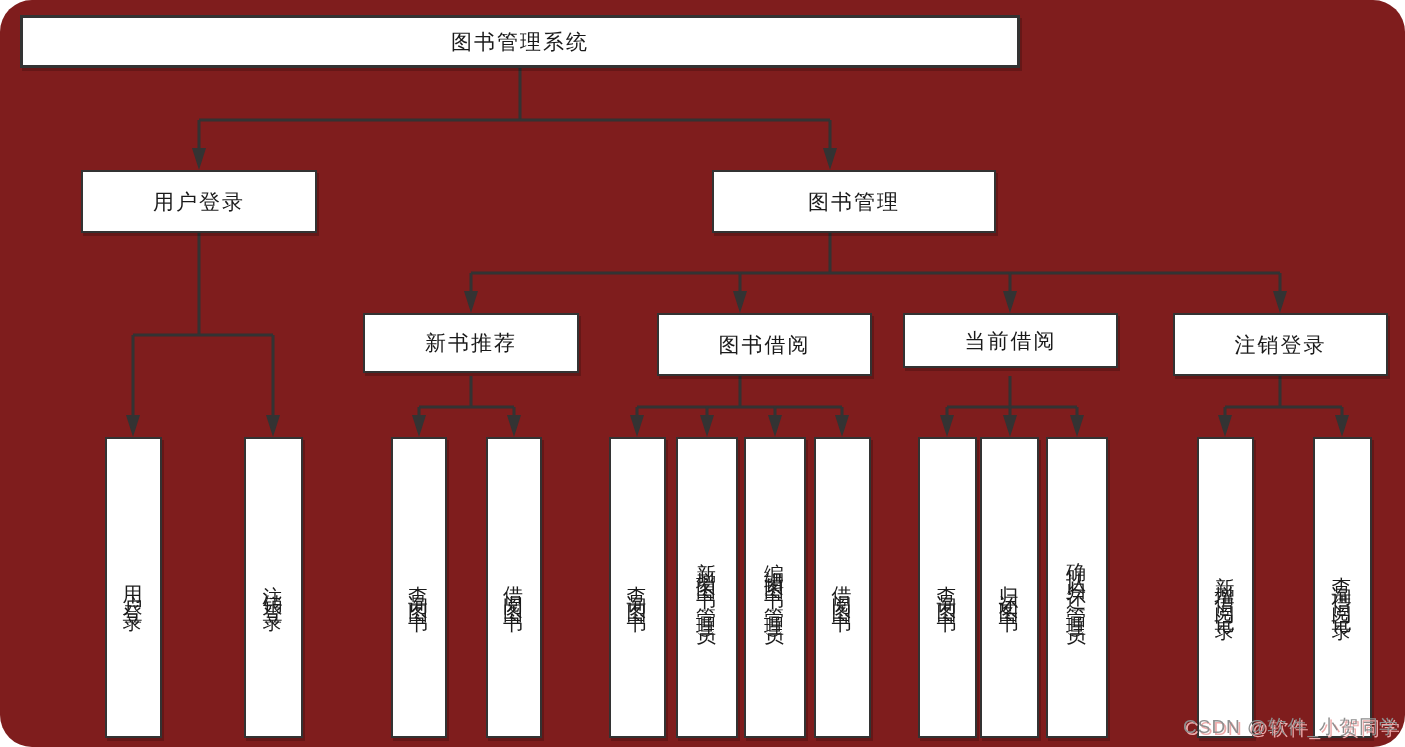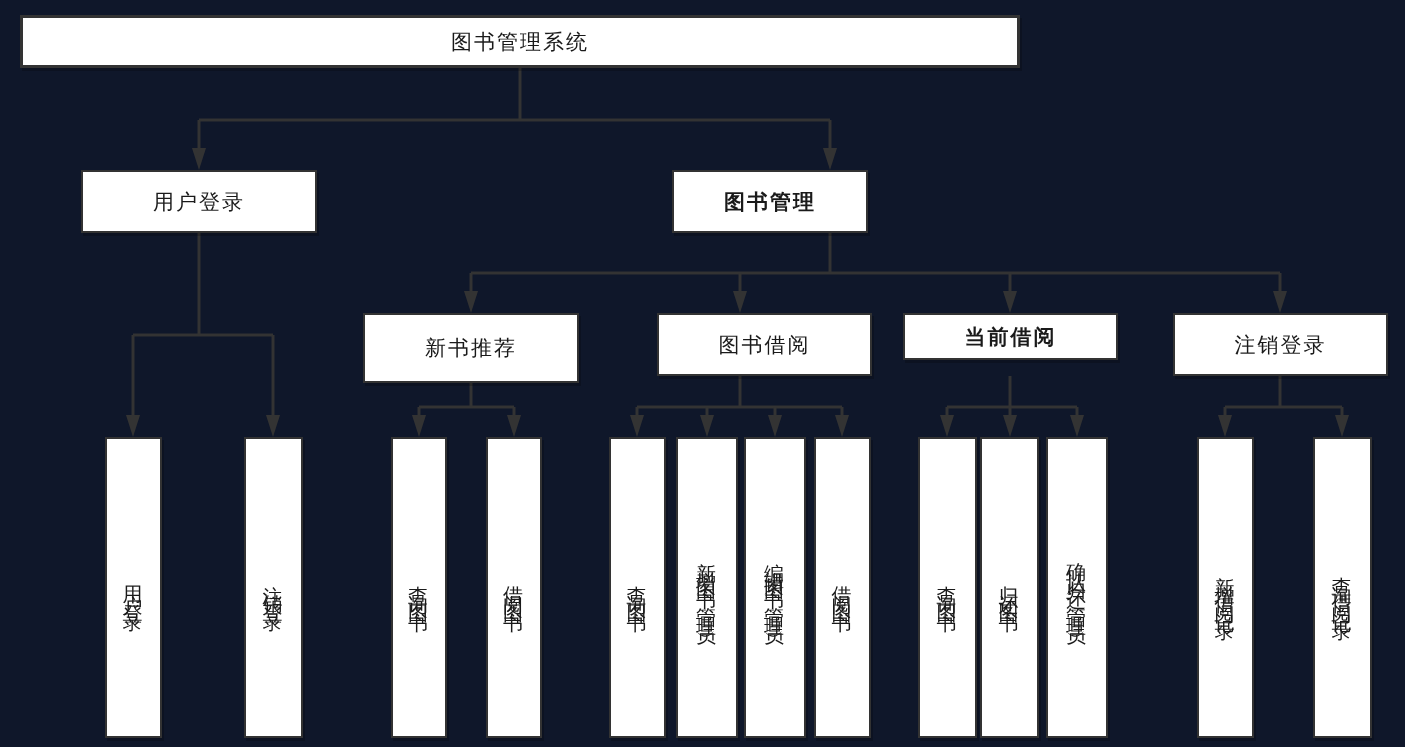--- a/index.html
+++ b/index.html
@@ -1,22 +1,23 @@
 <!DOCTYPE html>
 <html><head>
 <meta charset="utf-8">
 <style>
   html, body { margin: 0; padding: 0; background: #ffffff; }
   .canvas {
     position: relative;
     width: 1405px;
     height: 747px;
-    background: #0f172a;
+    background: #7f1d1d;
     font-family: "Liberation Sans", sans-serif;
     overflow: hidden;
+    border-radius: 32px;
   }
   .connectors {
     position: absolute;
     left: 0; top: 0;
     width: 1405px; height: 747px;
   }
   .connectors line { stroke: #333333; stroke-width: 3; }
   .connectors polygon { fill: #333333; stroke: none; }
   .node {
     position: absolute;
@@ -123,31 +124,31 @@
     <polygon points="1342,437 1335,415 1349,415"></polygon>
   </svg>
 
   <div class="node" style="left:20px; top:15px; width:1000px; height:53px;">
     <span>图书管理系统</span>
   </div>
 
   <div class="node lvl2" style="left:81px; top:170px; width:236px; height:63px;">
     <span>用户登录</span>
   </div>
-  <div class="node lvl2" style="left:672px; top:170px; width:196px; height:63px;font-weight:bold;">
+  <div class="node lvl2" style="left:712px; top:170px; width:284px; height:63px;">
     <span>图书管理</span>
   </div>
 
-  <div class="node lvl3" style="left:363px; top:313px; width:216px; height:70px;">
+  <div class="node lvl3" style="left:363px; top:313px; width:216px; height:60px;">
     <span>新书推荐</span>
   </div>
   <div class="node lvl3" style="left:633px; top:313px; width:215px; height:63px;margin-left:24px;">
     <span>图书借阅</span>
   </div>
-  <div class="node lvl3" style="left:903px; top:313px; width:215px; height:47px;font-weight:bold;">
+  <div class="node lvl3" style="left:903px; top:313px; width:215px; height:55px;">
     <span>当前借阅</span>
   </div>
   <div class="node lvl3" style="left:1173px; top:313px; width:215px; height:63px;">
     <span>注销登录</span>
   </div>
 
   <div class="node leaf" style="left:105px; width:57px;">
     <span class="vtext">用户登录</span>
   </div>
   <div class="node leaf" style="left:244px; width:59px;">
@@ -180,14 +181,15 @@
   <div class="node leaf" style="left:1046px; width:62px;">
     <span class="vtext">确认归还（管理员）</span>
   </div>
   <div class="node leaf" style="left:1197px; width:57px;">
     <span class="vtext">新增借阅记录</span>
   </div>
   <div class="node leaf" style="left:1313px; width:59px;">
     <span class="vtext">查询借阅记录</span>
   </div>
 
+  <div class="watermark">CSDN @软件_小贺同学</div>
 
 </div>
 
 </body></html>

